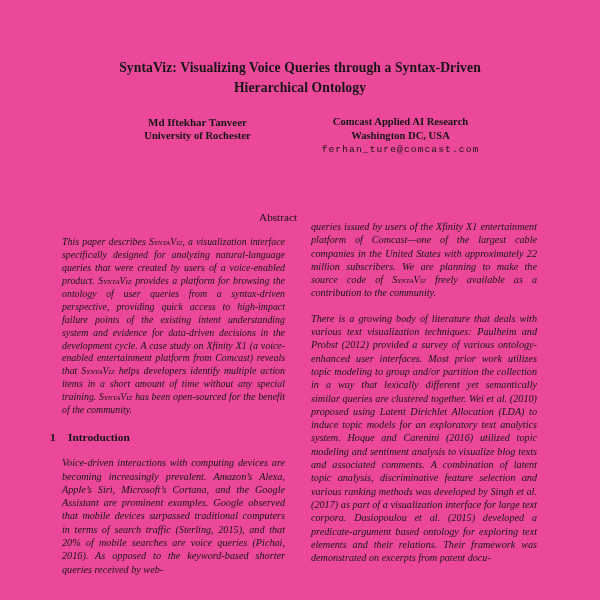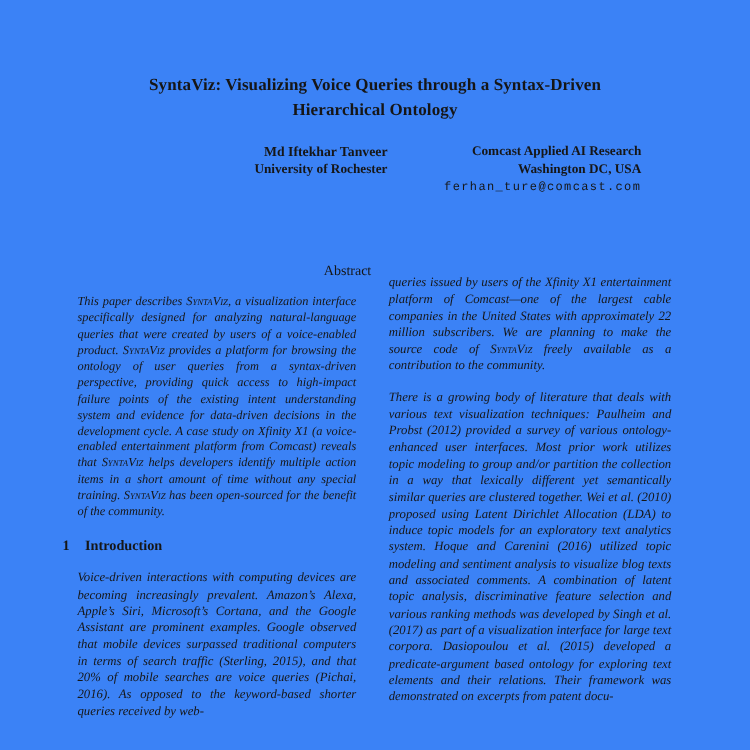--- a/index.html
+++ b/index.html
@@ -5,38 +5,38 @@
   html, body { margin: 0; padding: 0; }
   body {
     width: 600px; height: 600px;
     background: #ffffff;
     font-family: "Liberation Serif", serif;
     color: #161616;
   }
   .page {
     position: relative;
     width: 600px; height: 600px;
-    background: #3b82f6;
+    background: #ec4899;
     overflow: hidden;
   }
   
   .paper-title {
     position: absolute;
     top: 58px; left: 30px; width: 540px;
     text-align: center;
     font-weight: bold;
     font-size: 13.6px;
     line-height: 20px;
     letter-spacing: 0.1px;
   }
   
   .author-block {
     position: absolute;
     top: 115px;
-    text-align: right;
+    text-align: center;
   }
   #author-left  { left: 85px;  width: 225px; }
   #author-right { left: 288px; width: 225px; }
   .author-name  { font-weight: bold; font-size: 11px; line-height: 14px; }
   .author-affil { font-size: 10.6px; line-height: 13.5px; font-weight: bold; }
   .author-email {
     font-family: "Liberation Mono", monospace;
     font-size: 9.6px;
     letter-spacing: 1.1px;
     line-height: 14px;

